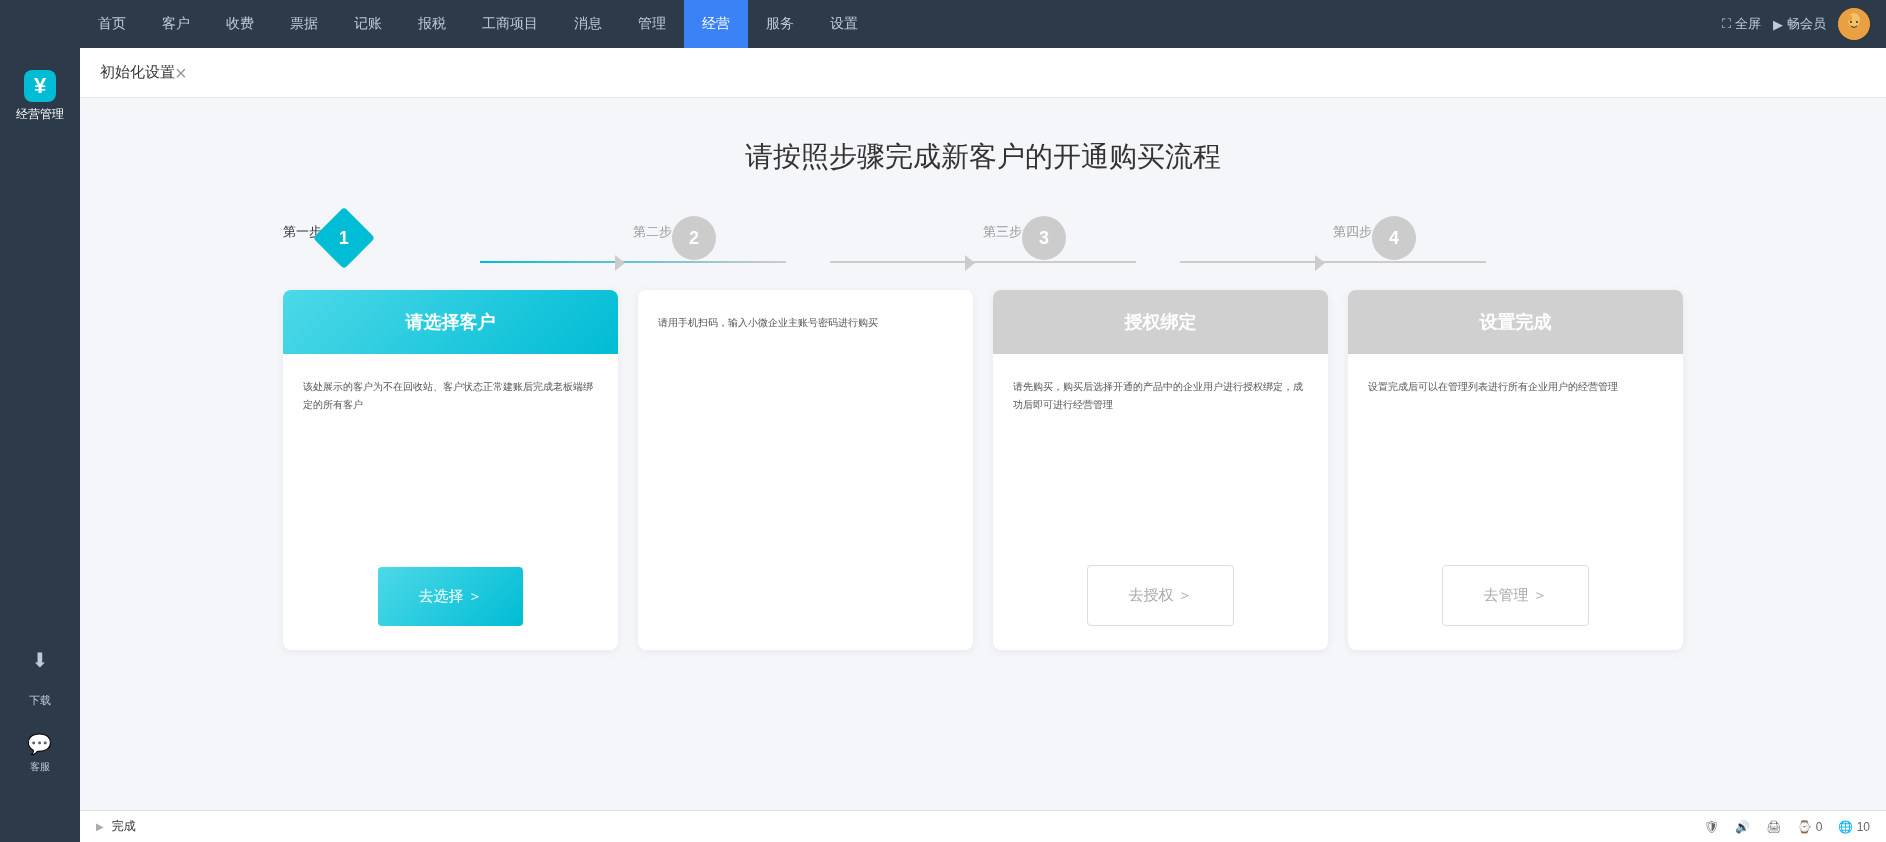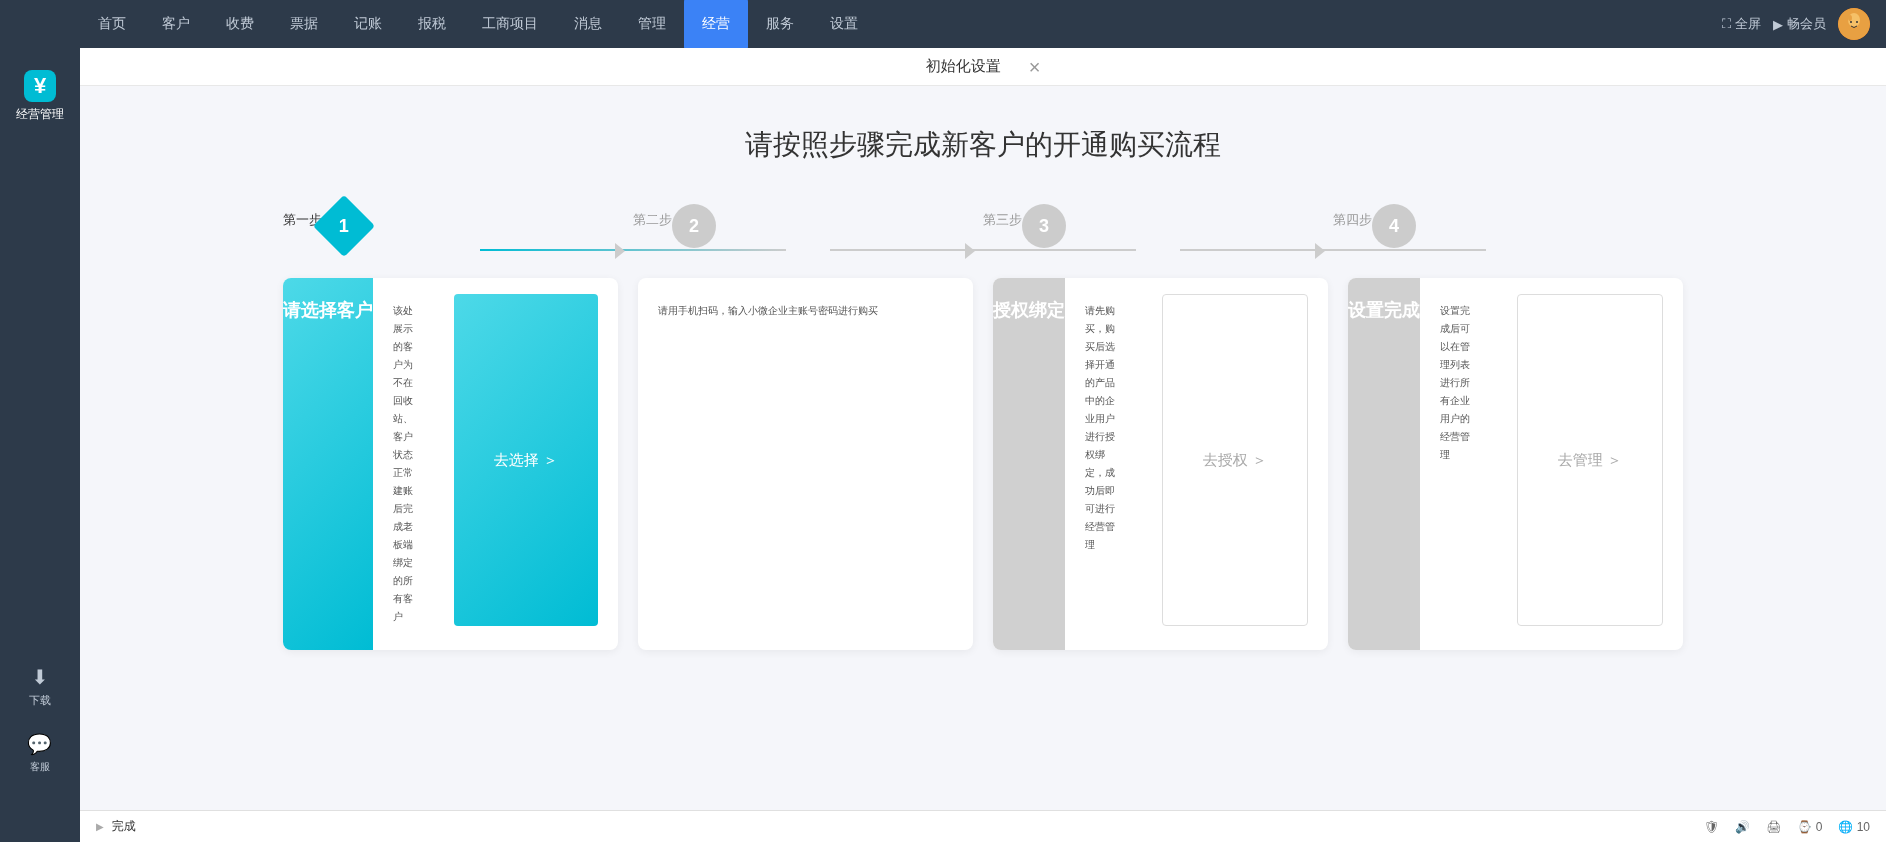--- a/index.html
+++ b/index.html
@@ -120,28 +120,27 @@
       position: absolute;
       left: 80px;
       top: 48px;
       right: 0;
       bottom: 32px;
       background: #f5f6fa;
     }
 
     
     .content-header {
-      height: 38px;
+      height: 50px;
       background: #fff;
       display: flex;
       align-items: center;
-      justify-content: center;
+      justify-content: flex-start;
       padding: 0 20px;
       border-bottom: 1px solid #e8e8e8;
-      gap: 28px;
     }
     .content-title {
       font-size: 15px;
       color: #333;
       font-weight: 500;
     }
     .close-btn {
       font-size: 20px;
       color: #999;
       cursor: pointer;
@@ -210,21 +209,21 @@
       display: grid;
       grid-template-columns: repeat(4, 1fr);
       gap: 20px;
       margin-top: 20px;
     }
     .step-card {
       background: #fff;
       border-radius: 8px;
       padding: 0;
       display: flex;
-      flex-direction: row;
+      flex-direction: column;
       min-height: 360px;
       overflow: hidden;
       box-shadow: 0 2px 8px rgba(0,0,0,0.06);
     }
     .card-header {
       padding: 20px 0;
       text-align: center;
       font-size: 18px;
       font-weight: bold;
       color: #fff;
@@ -363,21 +362,21 @@
 </div>
 
 <div class="sidebar">
   <div class="sidebar-item active">
     <div class="sidebar-icon" style="background:#00bcd4;border-radius:8px;color:#fff;font-size:22px;font-weight:bold;">¥</div>
     <span>经营管理</span>
   </div>
   <div class="sidebar-bottom">
     <div class="sidebar-bottom-item">
       <span style="font-size:20px;">⬇</span>
-      <span style="font-size:11px;color:#c0cad6;">下载</span>
+      <span style="font-size:11px;color:#c0cad6;margin-top:17px;">下载</span>
     </div>
     <div class="sidebar-bottom-item">
       <span style="font-size:20px;">💬</span>
       <span style="font-size:10px;color:#c0cad6;">客服</span>
     </div>
   </div>
 </div>
 
 <div class="main-content">
 

